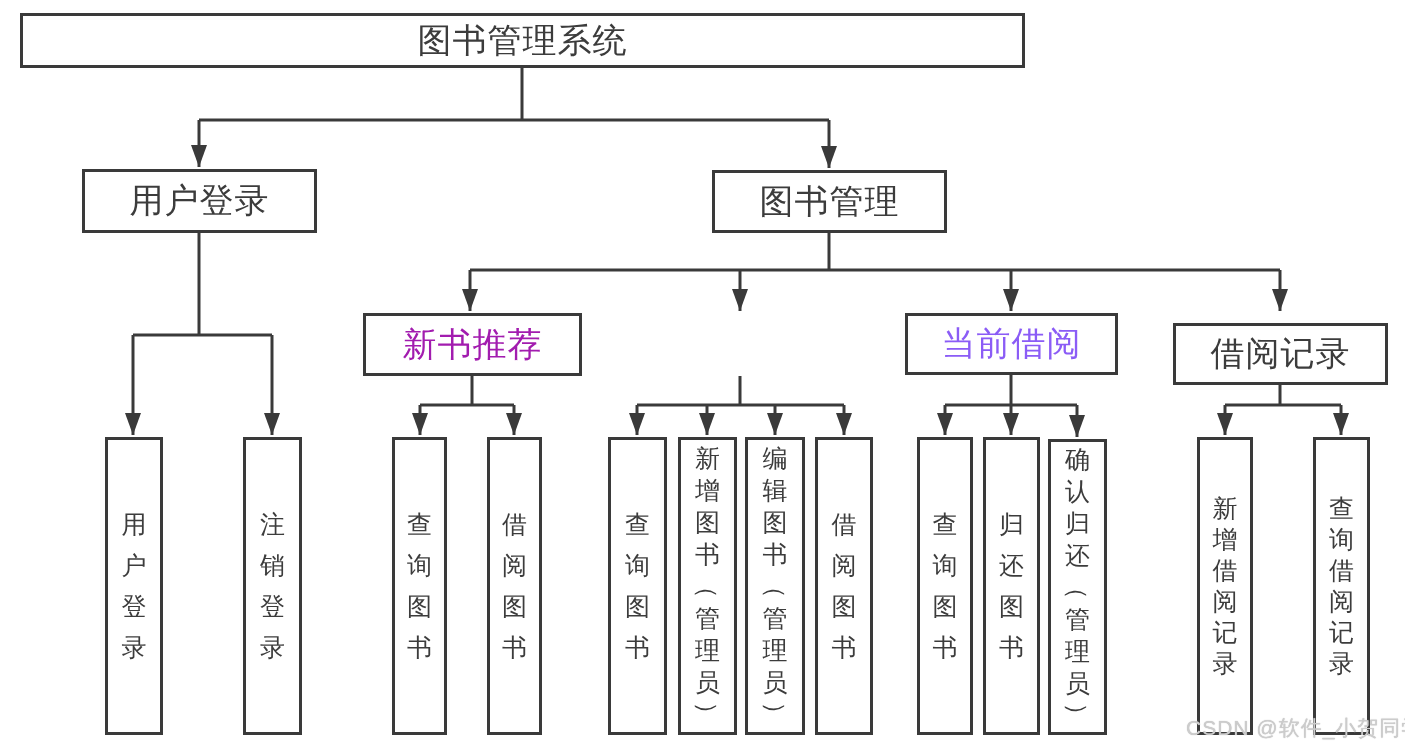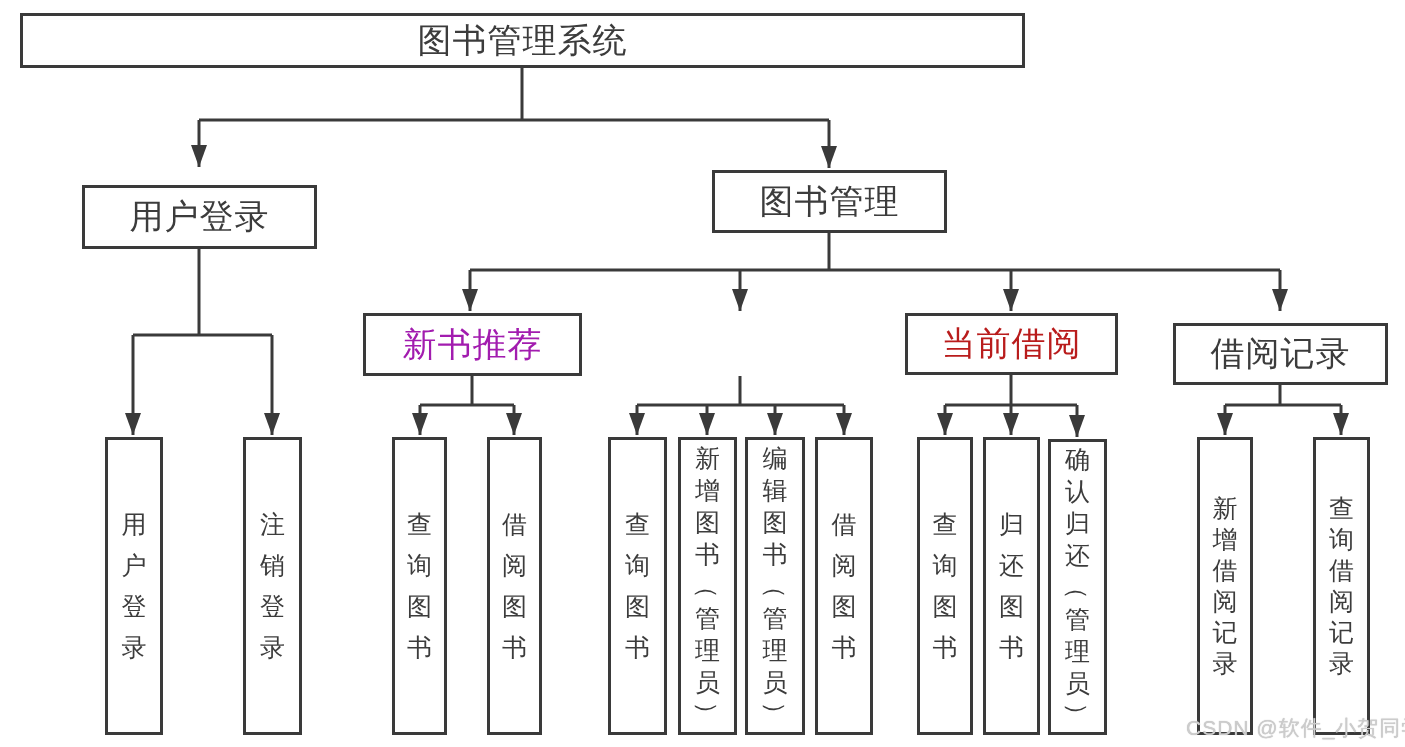--- a/index.html
+++ b/index.html
@@ -92,25 +92,25 @@
     <line class="cline" x1="1011" y1="405" x2="1011" y2="435" marker-end="url(#arrow)" stroke="#3a3a3a"></line>
     <line class="cline" x1="1077" y1="405" x2="1077" y2="437" marker-end="url(#arrow)" stroke="#3a3a3a"></line>
 
     <path class="cline" d="M1280 375 V405 M1225 405 H1341" stroke="#3a3a3a"></path>
     <line class="cline" x1="1225" y1="405" x2="1225" y2="435" marker-end="url(#arrow)" stroke="#3a3a3a"></line>
     <line class="cline" x1="1341" y1="405" x2="1341" y2="435" marker-end="url(#arrow)" stroke="#3a3a3a"></line>
   </svg>
 
   <div class="node h-node" style="left: 20px; top: 13px; width: 1005px; height: 55px; border-color: rgb(58, 58, 58); color: rgb(60, 60, 60);">图书管理系统</div>
 
-  <div class="node h-node" style="left: 82px; top: 185px; width: 235px; height: 64px; border-color: rgb(58, 58, 58); color: rgb(60, 60, 60);">用户登录</div>
+  <div class="node h-node" style="left: 82px; top: 169px; width: 235px; height: 64px; border-color: rgb(58, 58, 58); color: rgb(60, 60, 60);">用户登录</div>
   <div class="node h-node" style="left: 712px; top: 170px; width: 235px; height: 63px; border-color: rgb(58, 58, 58); color: rgb(60, 60, 60);">图书管理</div>
 
   <div class="node h-node" style="left: 363px; top: 313px; width: 219px; height: 63px; border-color: rgb(58, 58, 58); color: #a21caf;">新书推荐</div>
-  <div class="node h-node" style="left: 905px; top: 313px; width: 213px; height: 62px; border-color: rgb(58, 58, 58); color: #b91c1c;">当前借阅</div>
+  <div class="node h-node" style="left: 905px; top: 313px; width: 213px; height: 62px; border-color: rgb(58, 58, 58); color: #8b5cf6;">当前借阅</div>
   <div class="node h-node" style="left: 1173px; top: 323px; width: 215px; height: 62px; border-color: rgb(58, 58, 58); color: rgb(60, 60, 60);">借阅记录</div>
 
   <div class="node v-node loose" style="left: 105px; top: 437px; width: 58px; height: 298px; border-color: rgb(58, 58, 58); color: rgb(60, 60, 60);">
       <span class="vch">用</span>
       <span class="vch">户</span>
       <span class="vch">登</span>
       <span class="vch">录</span>
     </div>
   <div class="node v-node loose" style="left: 243px; top: 437px; width: 59px; height: 298px; border-color: rgb(58, 58, 58); color: rgb(60, 60, 60);">
       <span class="vch">注</span>

